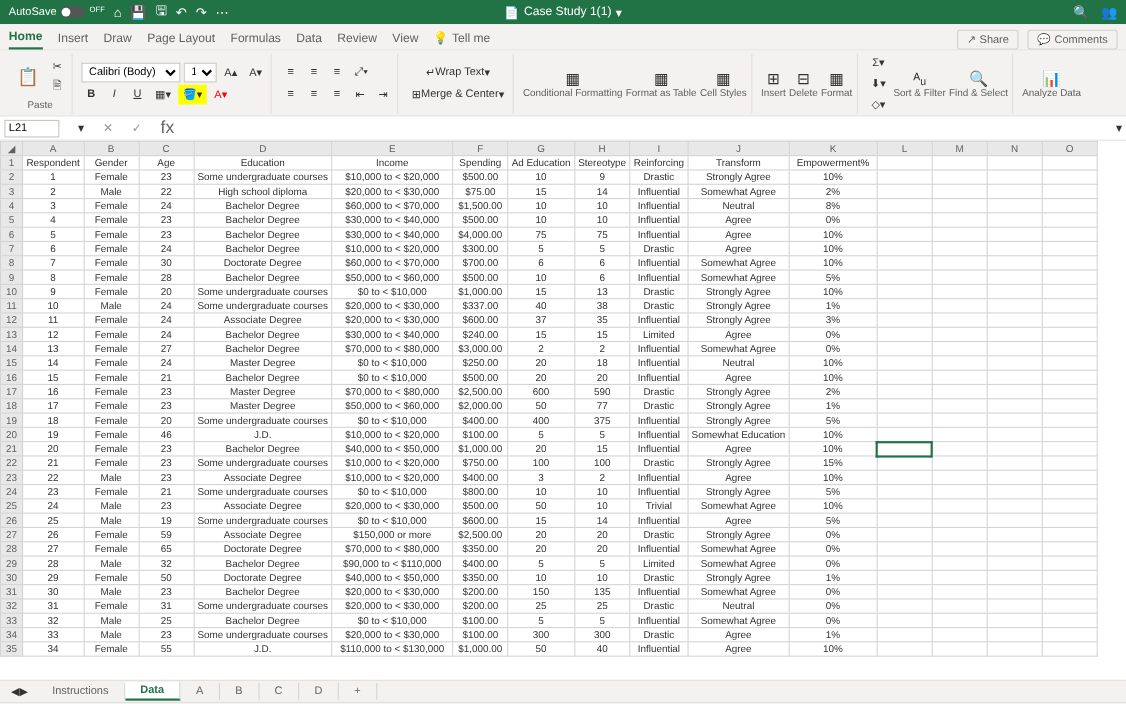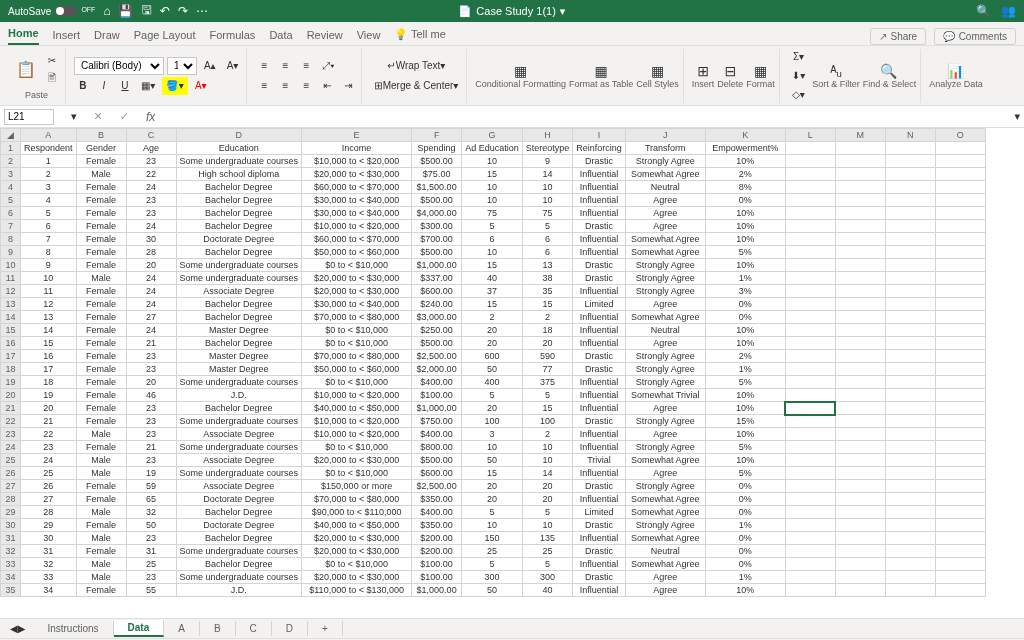--- a/index.html
+++ b/index.html
@@ -17,21 +17,21 @@
 .tabr{margin-left:auto;display:flex;gap:8px}
 .share,.comments{border:1px solid #d1d1d1;padding:2px 8px;border-radius:3px;font-size:10px;display:flex;align-items:center;gap:3px}
 .ribbon{background:#f3f2f1;height:60px;display:flex;align-items:center;padding:2px 8px;gap:4px;border-bottom:1px solid #e1dfdd}
 .rgrp{display:flex;flex-direction:column;gap:2px;padding:0 4px;border-right:1px solid #e1dfdd;height:54px;justify-content:center}
 .rrow{display:flex;gap:3px;align-items:center}
 .rbtn{height:18px;min-width:18px;border:1px solid transparent;display:flex;align-items:center;justify-content:center;font-size:10px;cursor:pointer;padding:0 3px}
 .rsel{height:18px;border:1px solid #c8c6c4;background:#fff;font-size:10px;padding:0 2px}
 .rlbl{font-size:9px;color:#616161;text-align:center}
 .fbar{height:22px;background:#fff;border-bottom:1px solid #e1dfdd;display:flex;align-items:center;padding:0 4px;gap:17px}
 .nbox{width:50px;height:16px;border:1px solid #c8c6c4;font-size:10px;padding:0 3px}
-.fx{font-style:italic;color:#666;font-size:12px}
+.fx{color:#666;font-size:16px}
 .sheet{overflow:auto;height:490px;background:#fff}
 table{border-collapse:collapse;font-size:9px}
 th,td{border:1px solid #d4d4d4;padding:1px 3px;white-space:nowrap;text-align:center;height:13px}
 th{background:#e8e8e8;font-weight:normal;color:#616161}
 th.rh{width:20px;min-width:20px}
 .hdr td{font-weight:normal;background:#fff}
 .sel{border:2px solid #217346!important}
 .stabs{height:20px;background:#f3f2f1;display:flex;align-items:center;border-top:1px solid #e1dfdd;padding:0 10px;font-size:10px;gap:0}
 .stab{padding:2px 14px;border-right:1px solid #d4d4d4;cursor:pointer;color:#616161}
 .stab.a{background:#fff;color:#217346;font-weight:600;border-bottom:2px solid #217346}
@@ -561,21 +561,21 @@
           <th class="rh">20</th>
           <td>19</td>
           <td>Female</td>
           <td>46</td>
           <td>J.D.</td>
           <td>$10,000 to &lt; $20,000</td>
           <td>$100.00</td>
           <td>5</td>
           <td>5</td>
           <td>Influential</td>
-          <td>Somewhat Trivial</td>
+          <td>Somewhat Education</td>
           <td>10%</td>
           <td></td>
           <td></td>
           <td></td>
           <td></td>
         </tr>
         <tr>
           <th class="rh">21</th>
           <td>20</td>
           <td>Female</td>

